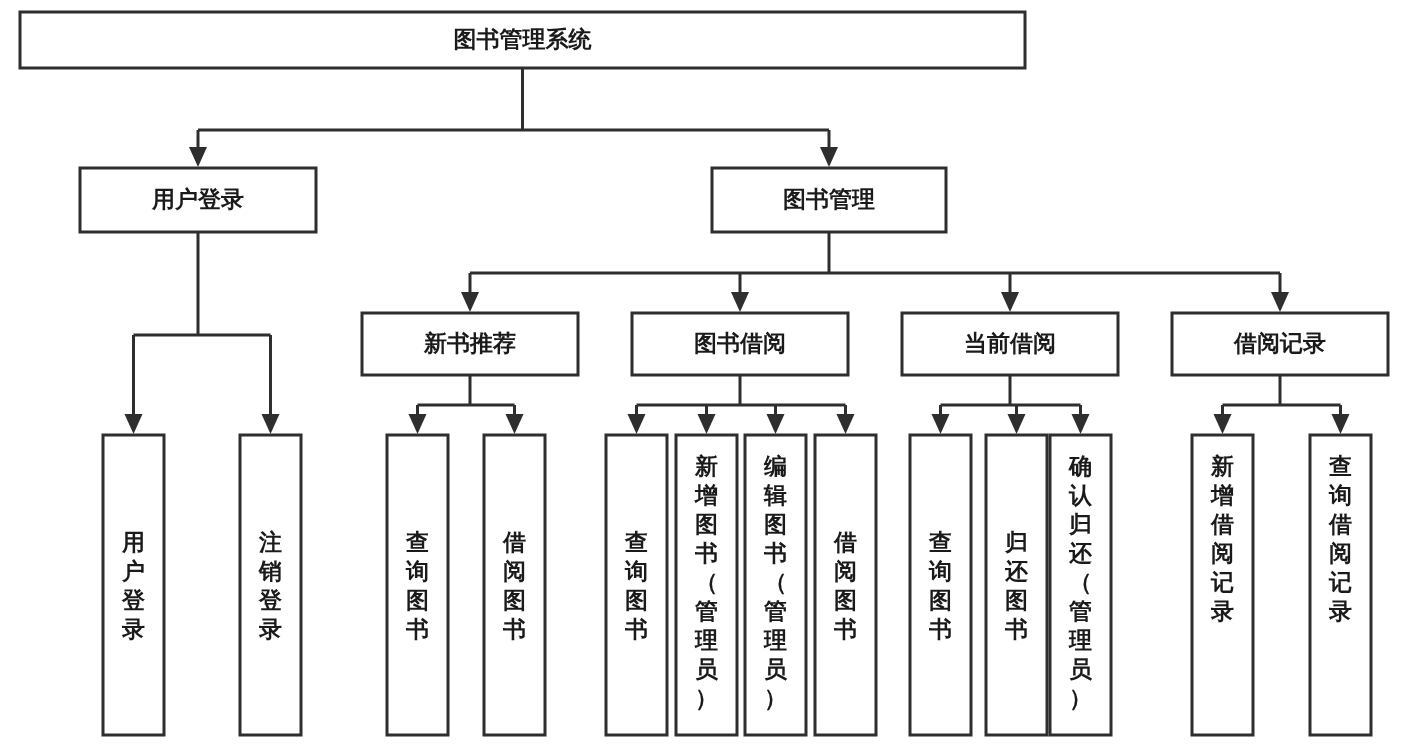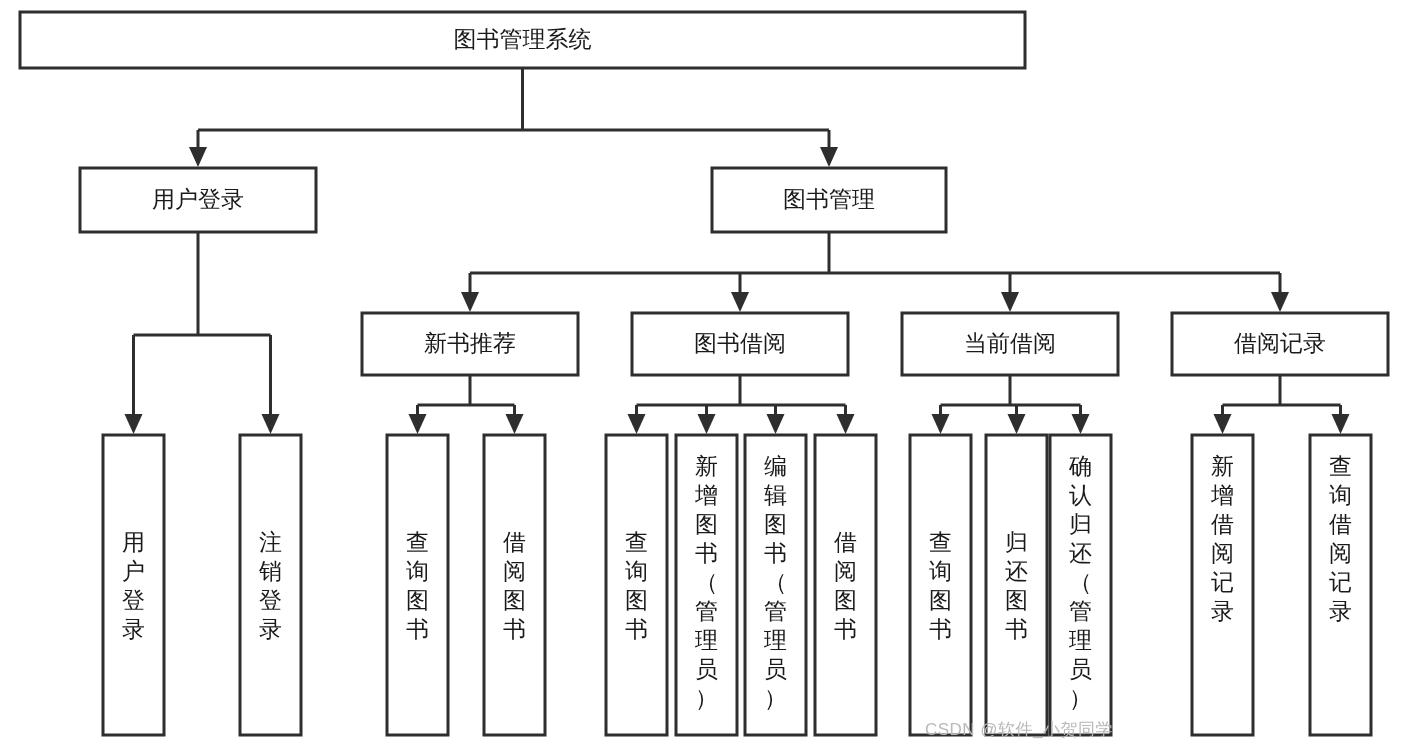--- a/index.html
+++ b/index.html
@@ -11,20 +11,21 @@
     width: 1405px;
     height: 747px;
     font-family: "Liberation Sans", "DejaVu Sans", sans-serif;
     overflow: hidden;
     position: relative;
   }
   #diagram-root {
     position: relative;
     width: 1121px;
     height: 747px;
+    font-weight: bold;
   }
   svg#tree-svg {
     position: absolute;
     left: 0;
     top: 0;
     width: 1405px;
     height: 747px;
     display: block;
   }
   .node-box {
@@ -287,14 +288,13 @@
             <text x="1340.5" y="467.5" class="node-label-vertical" dominant-baseline="middle">查</text>
             <text x="1340.5" y="496.5" class="node-label-vertical" dominant-baseline="middle">询</text>
             <text x="1340.5" y="525.5" class="node-label-vertical" dominant-baseline="middle">借</text>
             <text x="1340.5" y="554.5" class="node-label-vertical" dominant-baseline="middle">阅</text>
             <text x="1340.5" y="583.5" class="node-label-vertical" dominant-baseline="middle">记</text>
             <text x="1340.5" y="612.5" class="node-label-vertical" dominant-baseline="middle">录</text>
           </g>
         </g>
       </g>
   </svg>
-  <div class="watermark">CSDN @软件_小贺同学</div>
 </div>
 
 </body></html>

